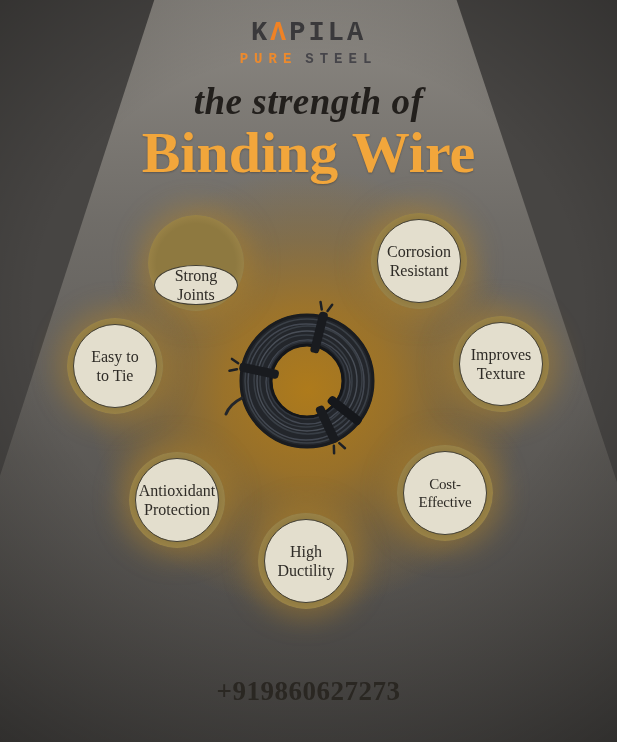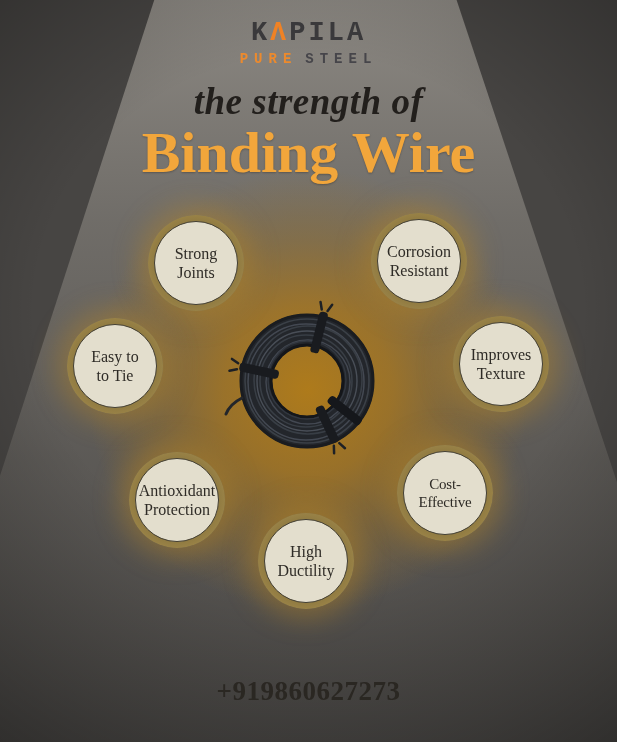--- a/index.html
+++ b/index.html
@@ -71,21 +71,21 @@
   .badge-inner {
     flex:1; margin:6px; border-radius:50%;
     background:#e3decd;
     border:1.5px solid #433f33;
     display:flex; align-items:center; justify-content:center;
     text-align:center;
     color:#2e2b26;
     font-size:16px; font-weight:500; line-height:1.2;
   }
   .badge-inner span { white-space:pre-line; }
-  .b1 { left:148px; top:215px; }
+  .b1 { left:148px; top:215px;align-items:flex-end; }
   .b2 { left:371px; top:213px;justify-content:flex-end; }
   .b3 { left:67px;  top:318px; }
   .b4 { left:453px; top:316px; }
   .b5 { left:129px; top:452px; }
   .b6 { left:397px; top:445px; }
   .b7 { left:258px; top:513px; }
   .b6 .badge-inner { font-size:15px; letter-spacing:-0.2px; }
   
   .coil { position:absolute; left:222px; top:296px; width:170px; height:170px; }
   

